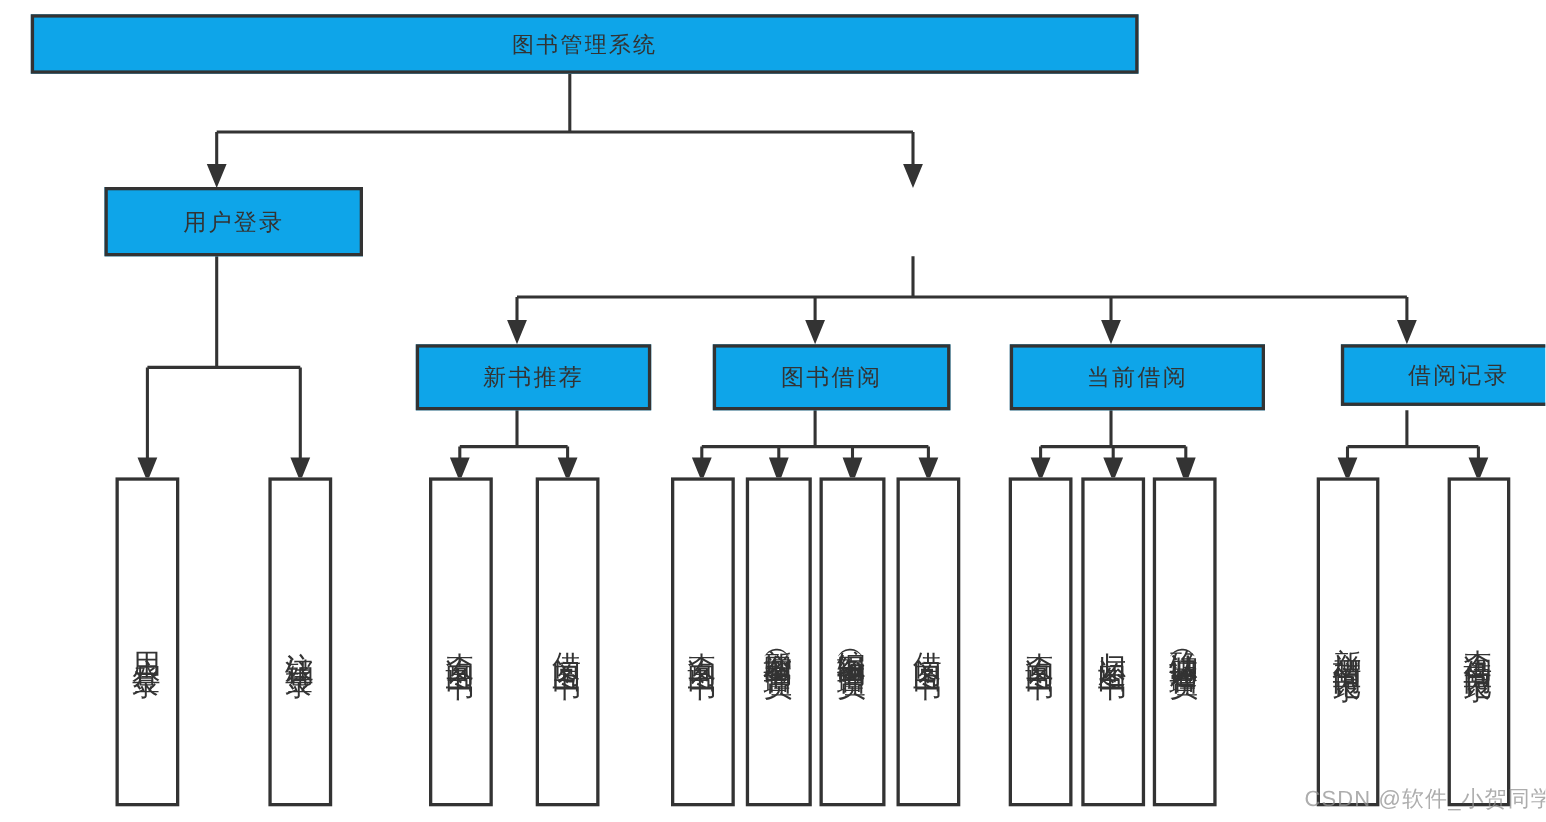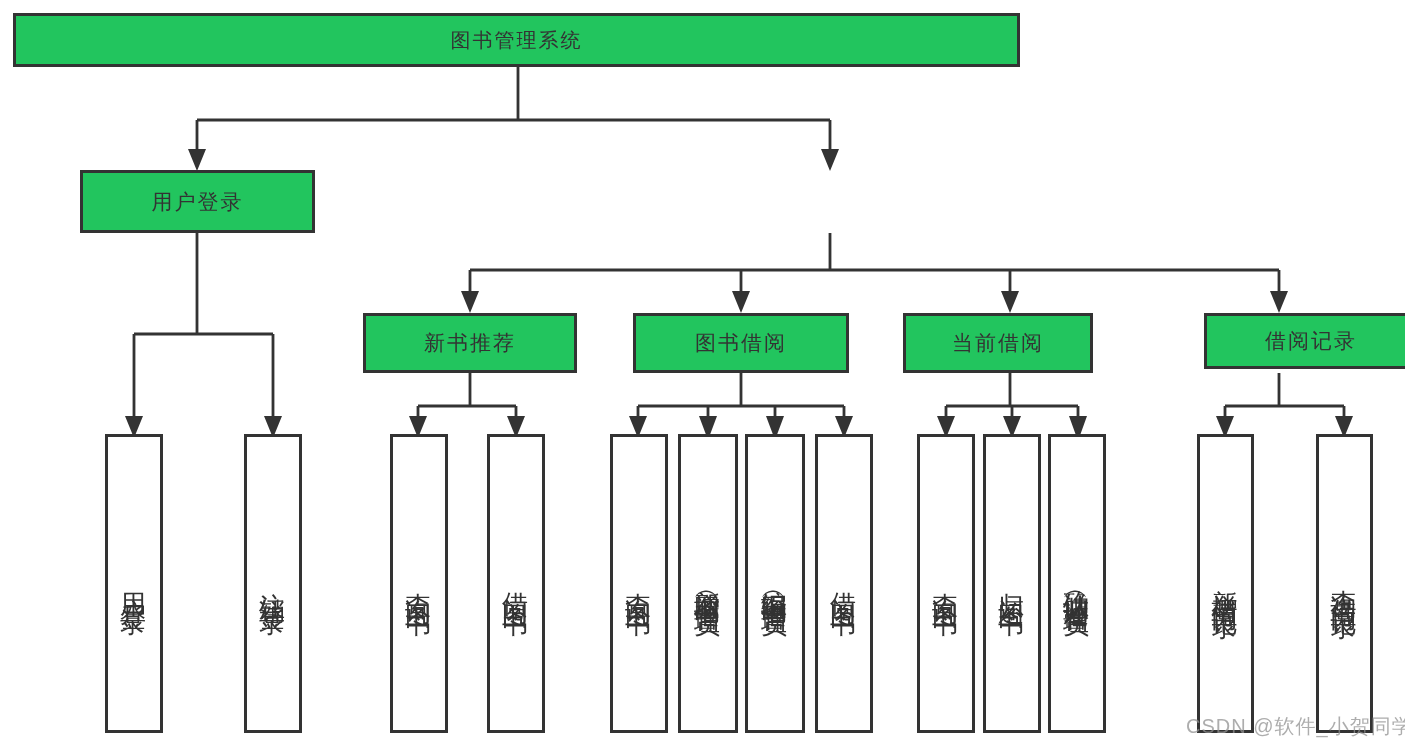--- a/index.html
+++ b/index.html
@@ -20,29 +20,30 @@
     left: 0;
     top: 0;
     width: 1405px;
     height: 747px;
     z-index: 1;
   }
   .box {
     position: absolute;
     box-sizing: border-box;
     border: 3px solid #333333;
-    background: #22c55e;
+    background: #0ea5e9;
     display: flex;
     align-items: center;
     justify-content: center;
     color: #333333;
     font-size: 21px;
     letter-spacing: 2px;
     z-index: 2;
     white-space: nowrap;
+    margin-left: 15px;
   }
   .box.root { font-size: 20px; }
   .vbox {
     position: absolute;
     box-sizing: border-box;
     border: 3px solid #333333;
     background: #ffffff;
     display: flex;
     align-items: center;
     justify-content: center;
@@ -90,21 +91,21 @@
          M1069 416 L1087 416 L1078 441 Z
          M1216 416 L1234 416 L1225 438 Z  M1335 416 L1353 416 L1344 438 Z"></path>
   </svg>
 
   <div class="box root" style="left:13px; top:13px; width:1007px; height:54px;">图书管理系统</div>
 
   <div class="box" style="left:80px; top:170px; width:235px; height:63px;">用户登录</div>
 
   <div class="box" style="left:633px; top:313px; width:216px; height:60px;">图书借阅</div>
   <div class="box" style="left:363px; top:313px; width:214px; height:60px;">新书推荐</div>
-  <div class="box" style="left:903px; top:313px; width:190px; height:60px;">当前借阅</div>
+  <div class="box" style="left:903px; top:313px; width:232px; height:60px;">当前借阅</div>
   <div class="box" style="left:1204px; top:313px; width:214px; height:56px;">借阅记录</div>
 
   <div class="vbox" style="left:105px; width:58px;">用户登录</div>
   <div class="vbox" style="left:244px; width:58px;">注销登录</div>
 
   <div class="vbox" style="left:390px; width:58px;">查询图书</div>
   <div class="vbox" style="left:487px; width:58px;">借阅图书</div>
 
   <div class="vbox" style="left:610px; width:58px;">查询图书</div>
   <div class="vbox" style="left:678px; width:60px; letter-spacing:3px;">新增图书（管理员）</div>

